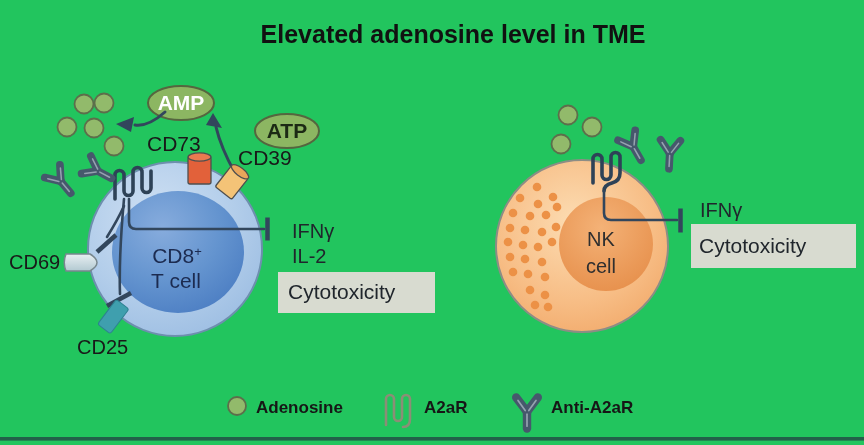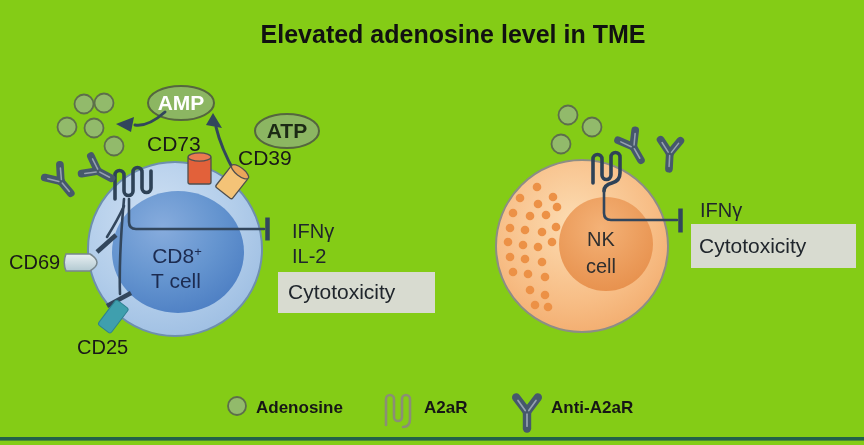--- a/index.html
+++ b/index.html
@@ -1,16 +1,16 @@
 <!DOCTYPE html>
 <html><head>
 <meta charset="utf-8">
 <style>
   html,body{margin:0;padding:0;background:#fff;}
-  .canvas{position:relative;width:864px;height:445px;background:#84cc16;overflow:hidden;
+  .canvas{position:relative;width:864px;height:445px;background:#22c55e;overflow:hidden;
           font-family:"Liberation Sans",sans-serif;}
   svg{position:absolute;left:0;top:0;display:block;}
   text{font-family:"Liberation Sans",sans-serif;}
   .title-text{font-size:25px;font-weight:bold;fill:#111;}
   .lbl{font-size:20px;fill:#191919;}
   .lbl-lg{font-size:21px;fill:#191919;}
   .cell-lbl{font-size:21px;font-weight:500;fill:#1c2b50;}
   .nk-lbl{font-size:20px;fill:#2f2f2f;}
   .out-lbl{font-size:20px;fill:#20262c;}
   .cyto-lbl{font-size:21px;fill:#20262c;}

